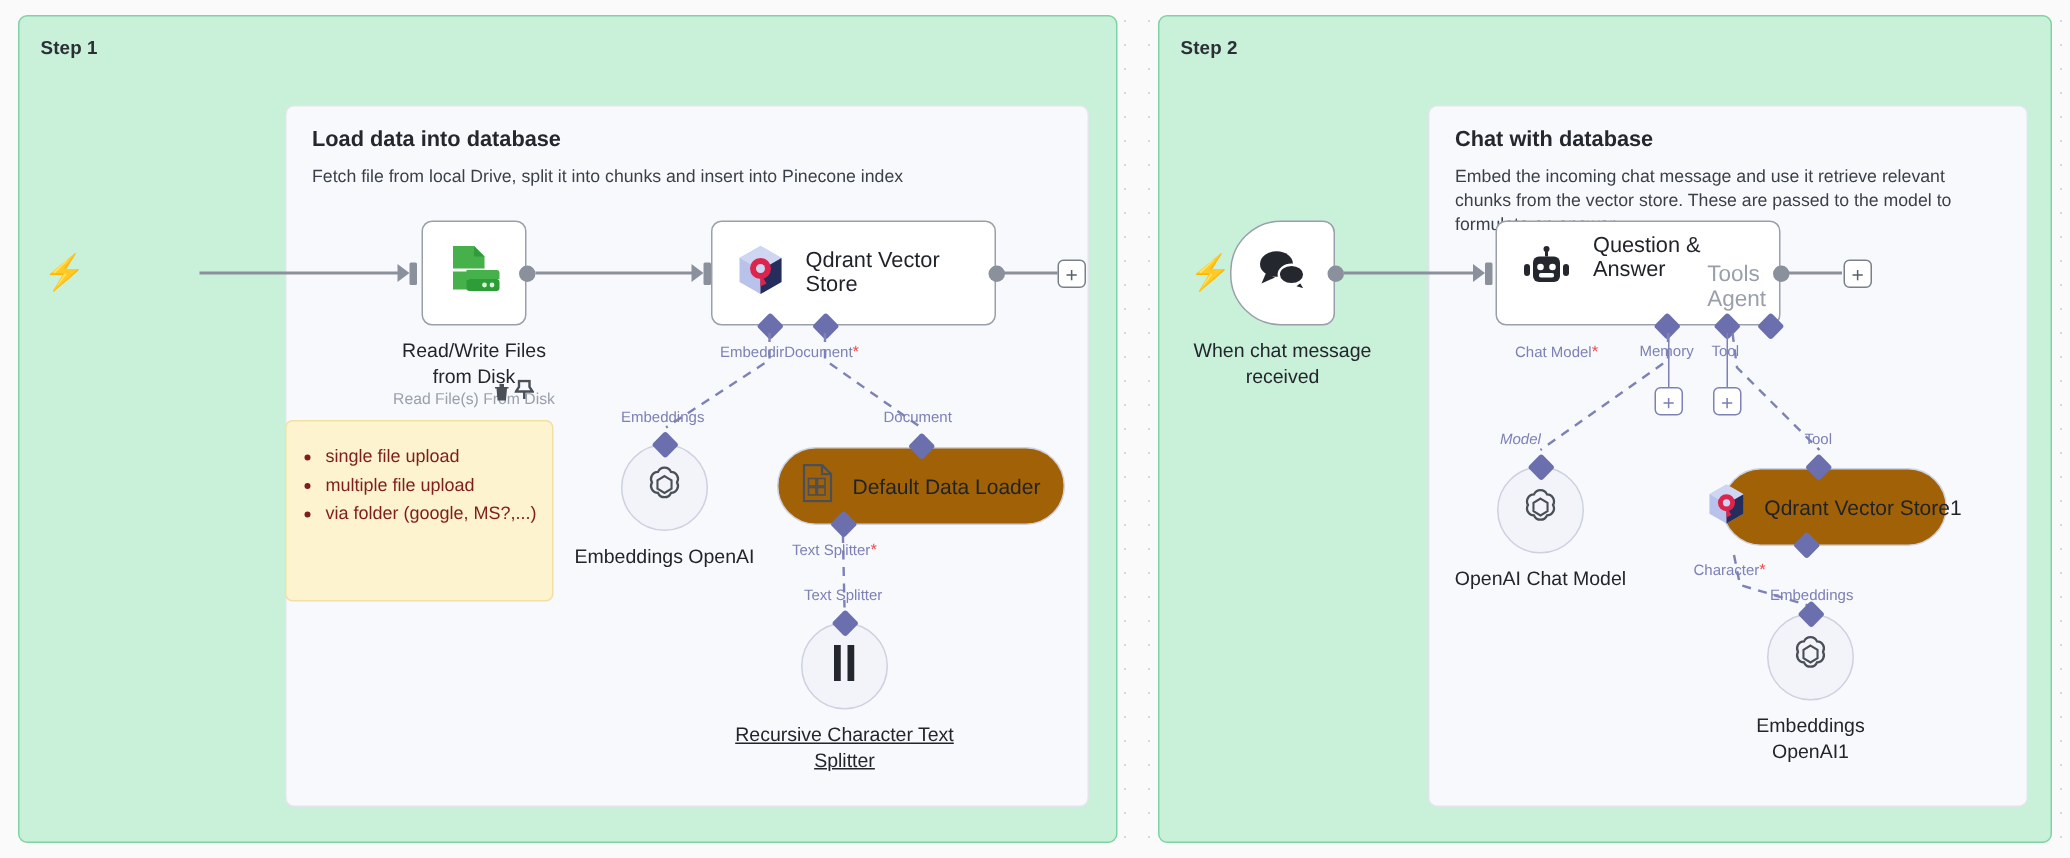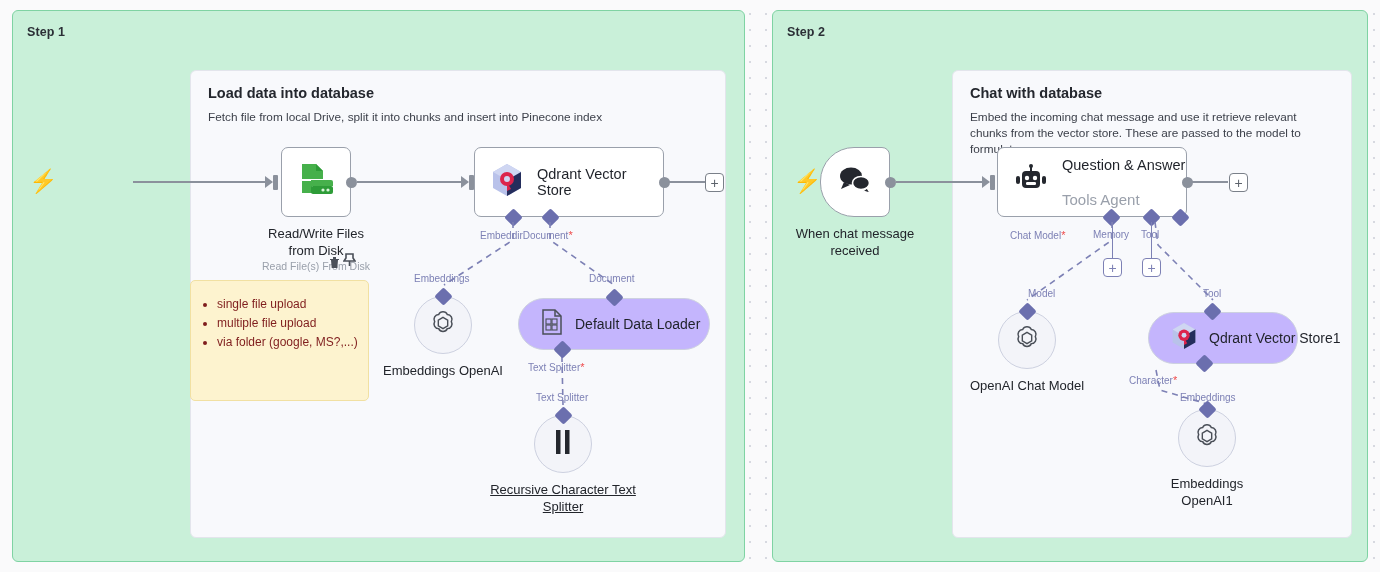--- a/index.html
+++ b/index.html
@@ -93,23 +93,23 @@
 
   
   .subnode-circle{
     width:58px; height:58px; border-radius:50%;
     background:#f3f4f9; border:1.2px solid #cdd1e0;
     display:flex; align-items:center; justify-content:center;
     position:absolute;
   }
   .subnode-pill{
     height:52px; border-radius:26px;
-    background:#c4b5fd; border:1.2px solid #cdd1e0;
+    background:#a16207; border:1.2px solid #cdd1e0;
     display:flex; align-items:center; gap:12px;
-    padding:0 22px; position:absolute;
+    padding:0 22px; position:absolute;justify-content:center;
   }
   .subnode-pill .pill-title{ font-size:14px; color:#1f2229; white-space:nowrap; }
   .subnode-label{
     position:absolute; left:50%; transform:translateX(-50%);
     width:170px; text-align:center;
     font-size:13px; line-height:17px; color:#22252b;
   }
 
   
   .dot-out{
@@ -333,21 +333,21 @@
           <rect x="8" y="7" width="18" height="17" rx="4" fill="#24272e"></rect>
           <rect x="2" y="12" width="4" height="8" rx="2" fill="#24272e"></rect>
           <rect x="28" y="12" width="4" height="8" rx="2" fill="#24272e"></rect>
           <path d="M17 2 v5" stroke="#24272e" stroke-width="2"></path>
           <circle cx="17" cy="2" r="2" fill="#24272e"></circle>
           <circle cx="13" cy="14" r="2.2" fill="#fff"></circle>
           <circle cx="21" cy="14" r="2.2" fill="#fff"></circle>
           <rect x="12" y="18" width="10" height="3" rx="1.2" fill="#fff"></rect>
         </svg>
       </span>
-      <span style="display:flex;flex-direction:column;">
+      <span style="display:flex;">
         <span class="node-title">Question &amp; Answer</span>
         <span class="node-subtitle">Tools Agent</span>
       </span>
     </div>
     <div class="dot-out" style="left:185px; top:30px;"></div>
     <div class="diamond" style="left:108px; top:64px;"></div>
     <div class="diamond" style="left:148px; top:64px;"></div>
     <div class="diamond" style="left:177px; top:64px;"></div>
   </div>
 
@@ -370,21 +370,21 @@
   <div class="plus-btn-v" style="left:1142px; top:258px;">
     <span>+</span>
   </div>
 
   <svg class="dash" style="left:0; top:0; width:1380px; height:572px;">
     <path d="M1112 222 L1112 240 L1027 300" stroke="#7d81b5" stroke-width="1.6" fill="none" stroke-dasharray="6 5"></path>
     <path d="M1155 222 L1158 245 L1213 300" stroke="#7d81b5" stroke-width="1.6" fill="none" stroke-dasharray="6 5"></path>
     <path d="M1156 370 L1160 390 L1207 404" stroke="#7d81b5" stroke-width="1.6" fill="none" stroke-dasharray="6 5"></path>
   </svg>
 
-  <div class="conn-label" style="left:1028px; top:288px;">Model</div>
+  <div class="conn-label" style="left:1000px; top:288px;font-style:italic;">Model</div>
   <div class="conn-label" style="left:1203px; top:288px;">Tool</div>
 
   <div class="node" style="left:998px; top:311px;">
     <div class="subnode-circle">
       <span>
         <svg width="30" height="30" viewBox="0 0 32 32">
           <path d="M16 4a5 5 0 0 1 4.6 3 5 5 0 0 1 4.3 7.5 5 5 0 0 1-4.3 7.5 5 5 0 0 1-9.2 0A5 5 0 0 1 7.1 14.5 5 5 0 0 1 11.4 7 5 5 0 0 1 16 4z" fill="none" stroke="#4a4f58" stroke-width="1.6"></path>
           <path d="M16 10 L21 13 L21 19 L16 22 L11 19 L11 13 Z" fill="none" stroke="#4a4f58" stroke-width="1.5"></path>
         </svg>
       </span>

